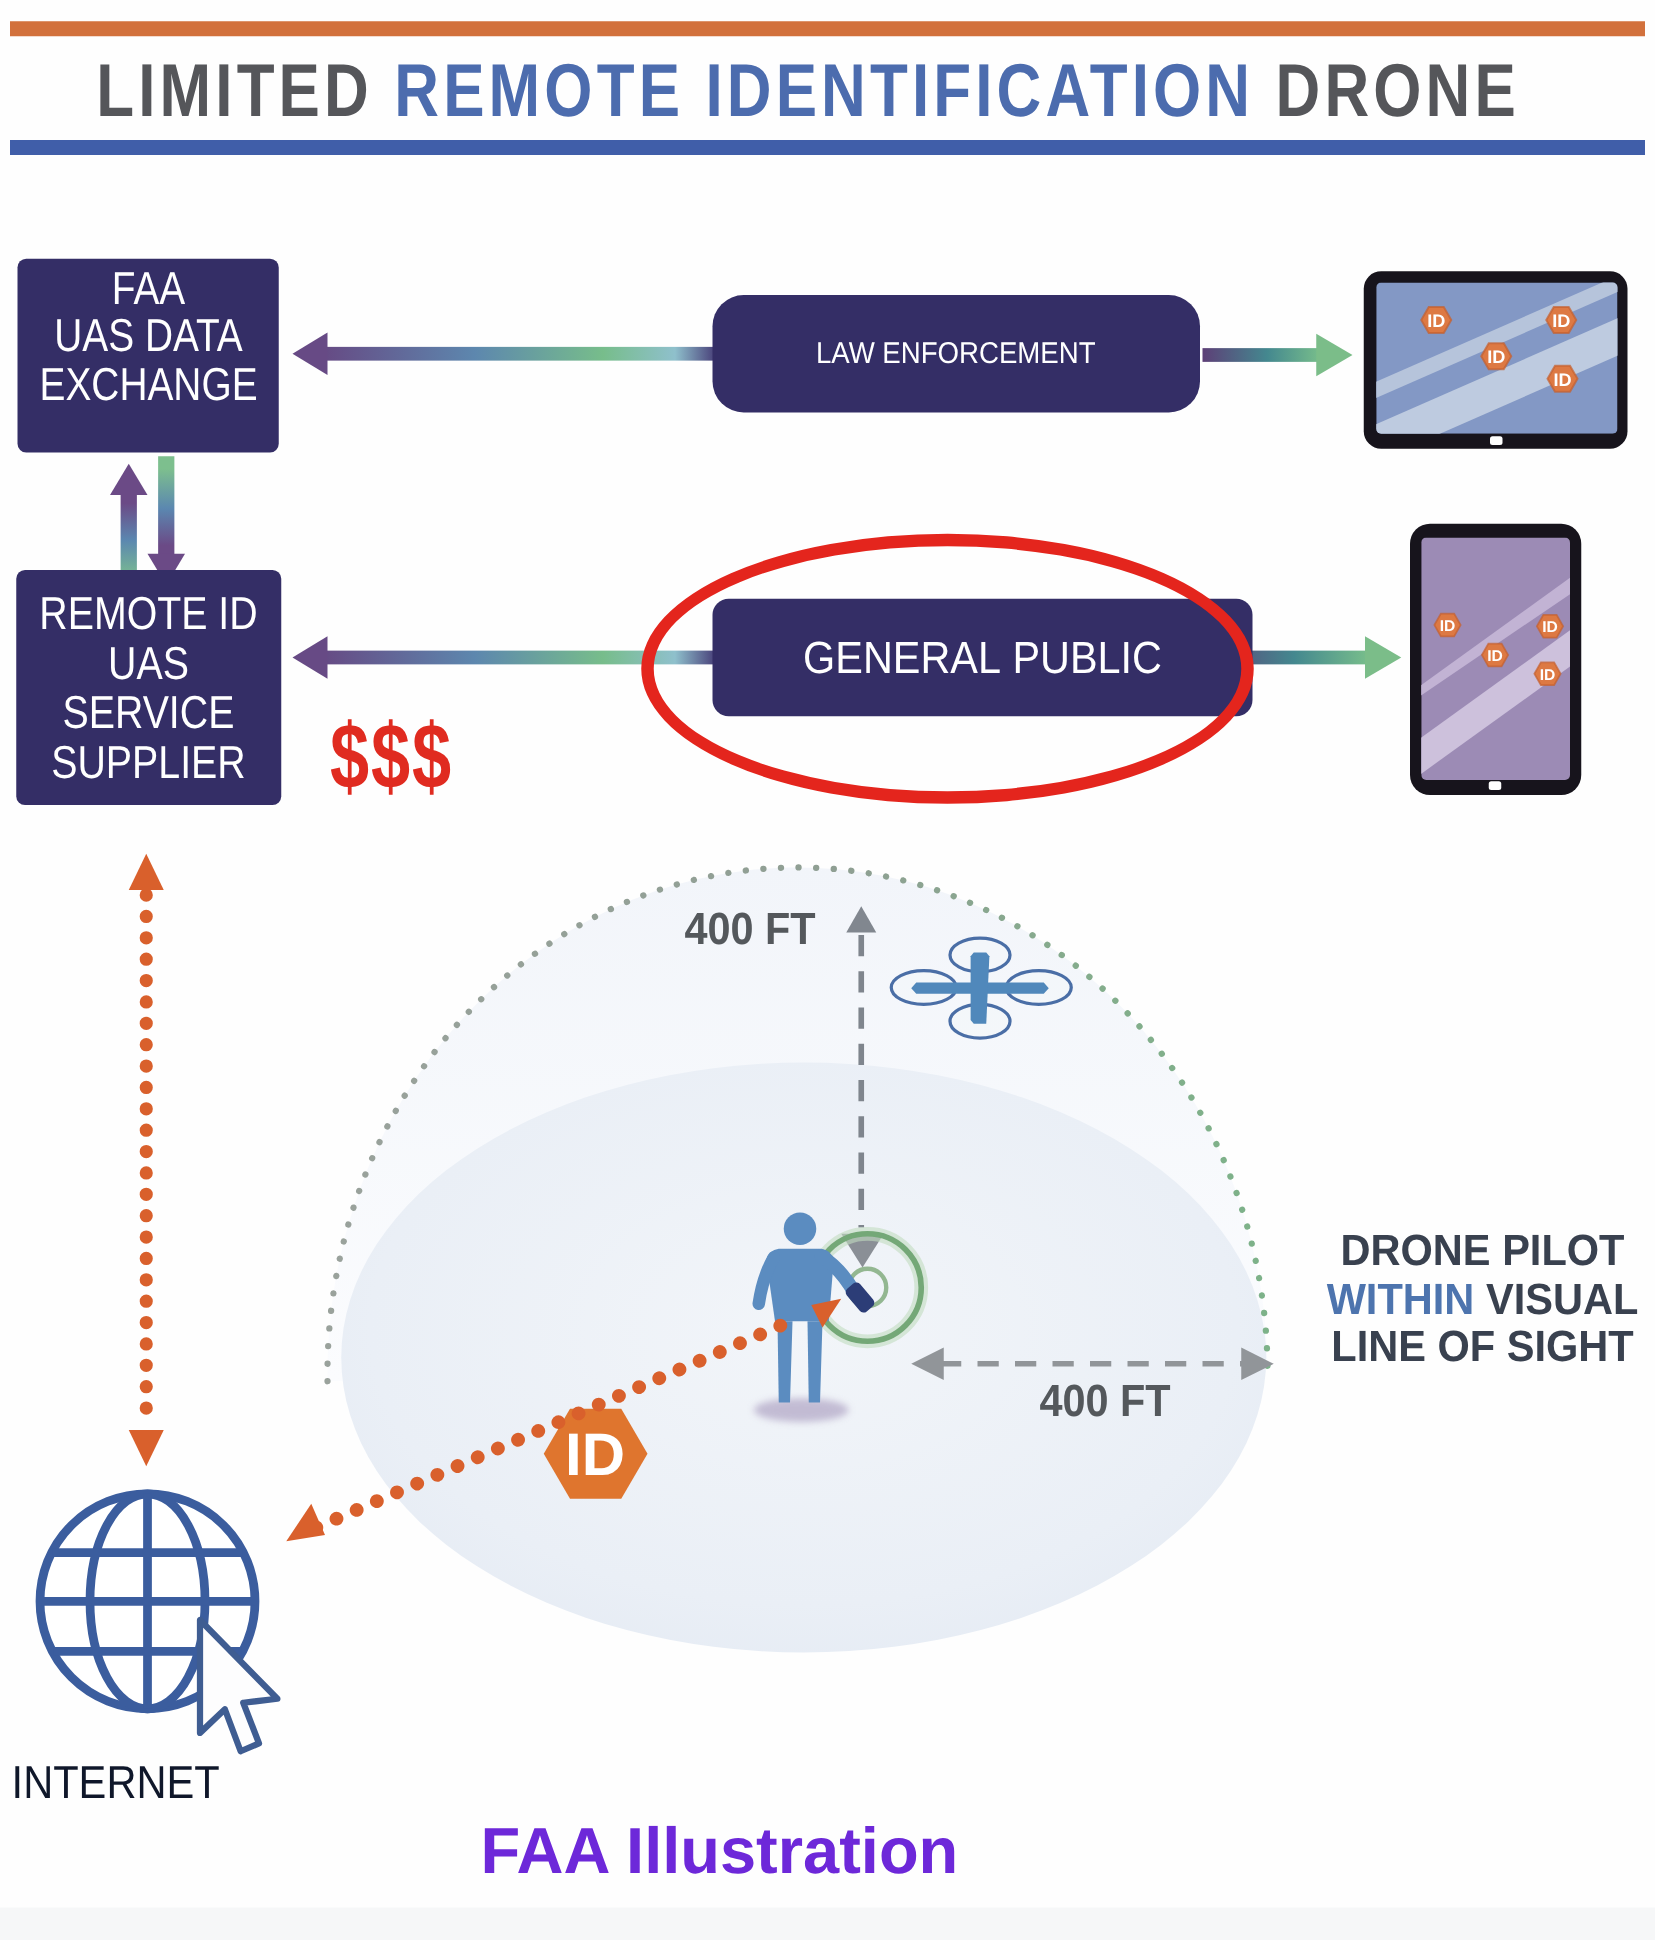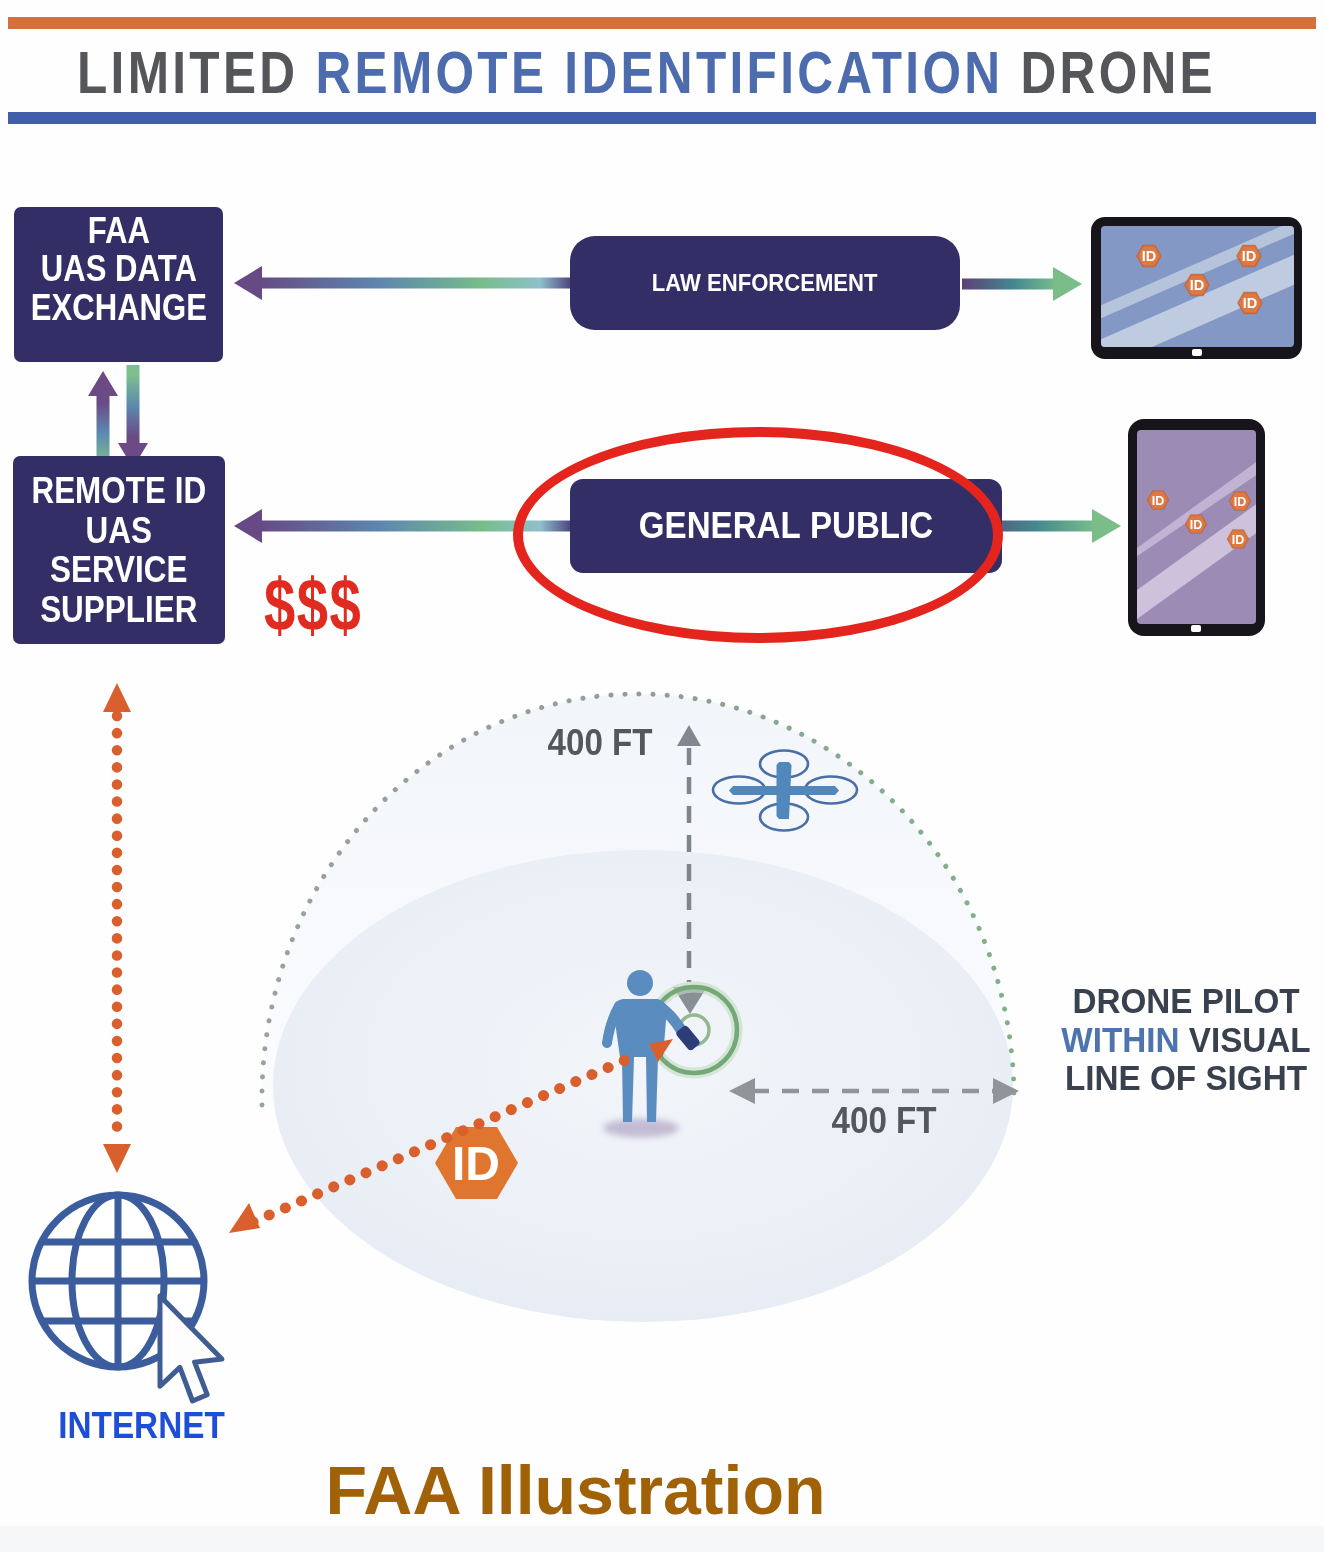--- a/index.html
+++ b/index.html
@@ -1,19 +1,19 @@
 <!DOCTYPE html>
 <html><head>
 <meta charset="utf-8">
 <style>
   html,body{margin:0;padding:0;}
   body{width:1324px;height:1552px;position:relative;background:#fefefe;
        font-family:"Liberation Sans",sans-serif;overflow:hidden;}
   .abs{position:absolute;}
-  .navybox{position:absolute;background:#342e66;color:#fff;font-weight:bold;
+  .navybox{position:absolute;background:#342e66;color:#fff;font-weight:normal;
            display:flex;align-items:center;justify-content:center;text-align:center;}
   .cond{transform:scaleX(0.92);transform-origin:center;}
 </style>
 </head>
 <body>
 
 <div class="abs" style="left:8px;top:17px;width:1308px;height:12px;background:#d2713c;"></div>
 
 <div id="ttl" class="abs" style="left:77px;top:38px;font-weight:bold;font-size:60px;letter-spacing:4px;white-space:nowrap;transform:scaleX(0.826);transform-origin:left center;"><span style="color:#55565a;">LIMITED</span> <span style="color:#4c6cae;">REMOTE IDENTIFICATION</span> <span style="color:#55565a;">DRONE</span></div>
 
@@ -208,15 +208,15 @@
 
 <div class="abs" style="left:497px;top:722px;width:160px;text-align:right;font-size:36px;font-weight:bold;color:#54585c;"><span class="cond" style="display:inline-block;">400 FT</span></div>
 <div class="abs" style="left:804px;top:1100px;width:160px;text-align:center;font-size:36px;font-weight:bold;color:#54585c;"><span class="cond" style="display:inline-block;">400 FT</span></div>
 
 <div class="abs" style="left:1036px;top:982px;width:300px;text-align:center;font-size:35px;font-weight:bold;line-height:38.5px;color:#39414f;">
   <div style="transform:scaleX(0.95);">DRONE PILOT</div>
   <div style="transform:scaleX(0.95);"><span style="color:#4d74ae;">WITHIN</span> VISUAL</div>
   <div style="transform:scaleX(0.95);">LINE OF SIGHT</div>
 </div>
 
-<div class="abs" style="left:0px;top:1405px;width:234px;text-align:right;font-size:37px;font-weight:bold;color:#1d4ed8;"><span style="display:inline-block;transform:scaleX(0.90);">INTERNET</span></div>
-
-<div class="abs" style="left:0px;top:1451px;width:1151px;text-align:center;font-size:68px;font-weight:bold;color:#a16207;">FAA Illustration</div>
+<div class="abs" style="left:0px;top:1405px;width:234px;text-align:left;font-size:37px;font-weight:normal;color:#0f172a;"><span style="display:inline-block;transform:scaleX(0.90);">INTERNET</span></div>
+
+<div class="abs" style="left:0px;top:1451px;width:1151px;text-align:center;font-size:52px;font-weight:bold;color:#6d28d9;">FAA Illustration</div>
 
 </body></html>

